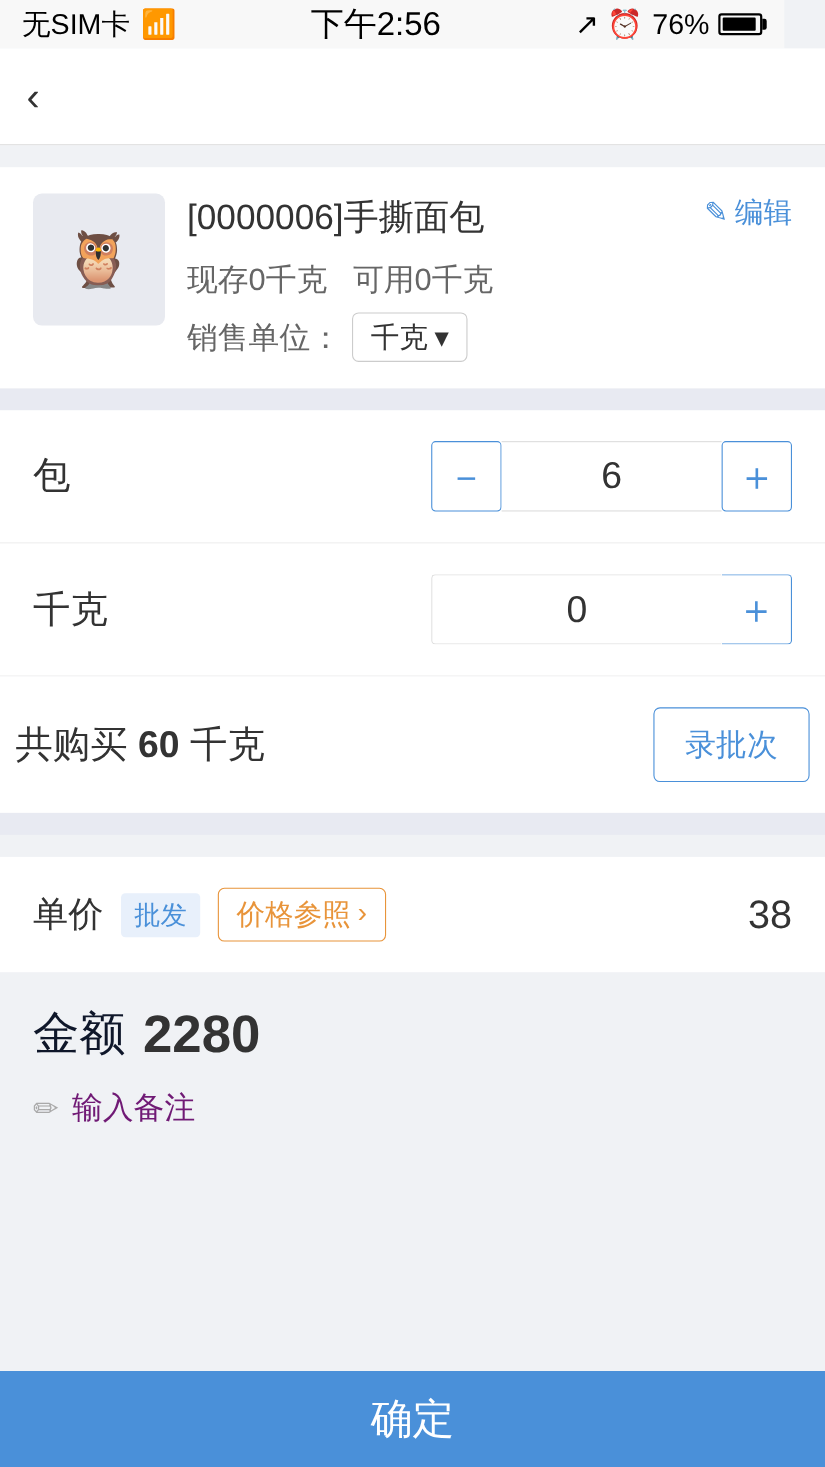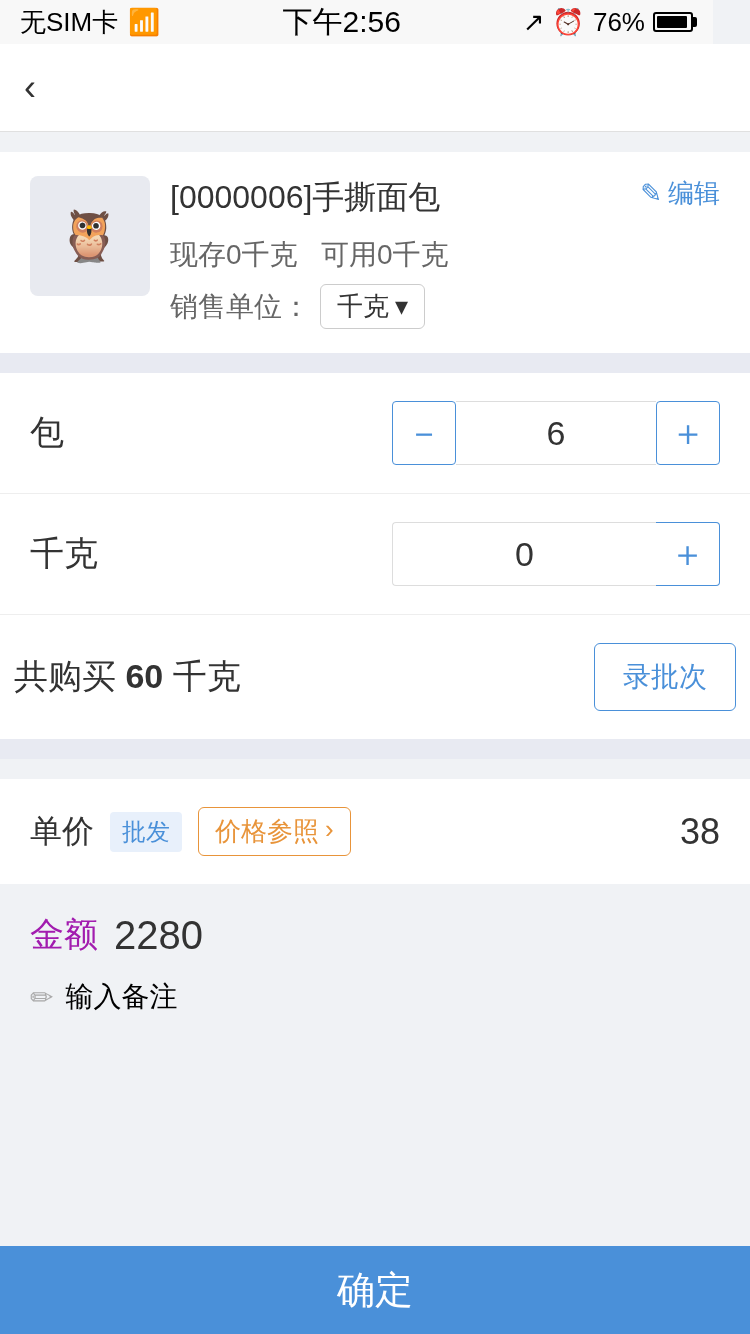--- a/index.html
+++ b/index.html
@@ -257,41 +257,41 @@
       background: #f0f2f5;
       padding: 28px 30px 10px 30px;
     }
     .amount-row {
       display: flex;
       align-items: center;
       gap: 16px;
       margin-bottom: 20px;
     }
     .amount-label {
-      font-size: 34px;
-      color: #a21caf;
+      font-size: 42px;
+      color: #0f172a;
     }
     .amount-value {
-      font-size: 40px;
-      font-weight: 400;
+      font-size: 48px;
+      font-weight: 700;
       color: #333;
     }
     .note-row {
       display: flex;
       align-items: center;
       gap: 12px;
       padding: 0 0 10px 0;
     }
     .note-icon {
       color: #aaa;
       font-size: 28px;
     }
     .note-text {
       font-size: 28px;
-      color: #000000;
+      color: #701a75;
     }
 
     
     .content-spacer {
       height: 400px;
       background: #f0f2f5;
     }
 
     
     .confirm-btn {

